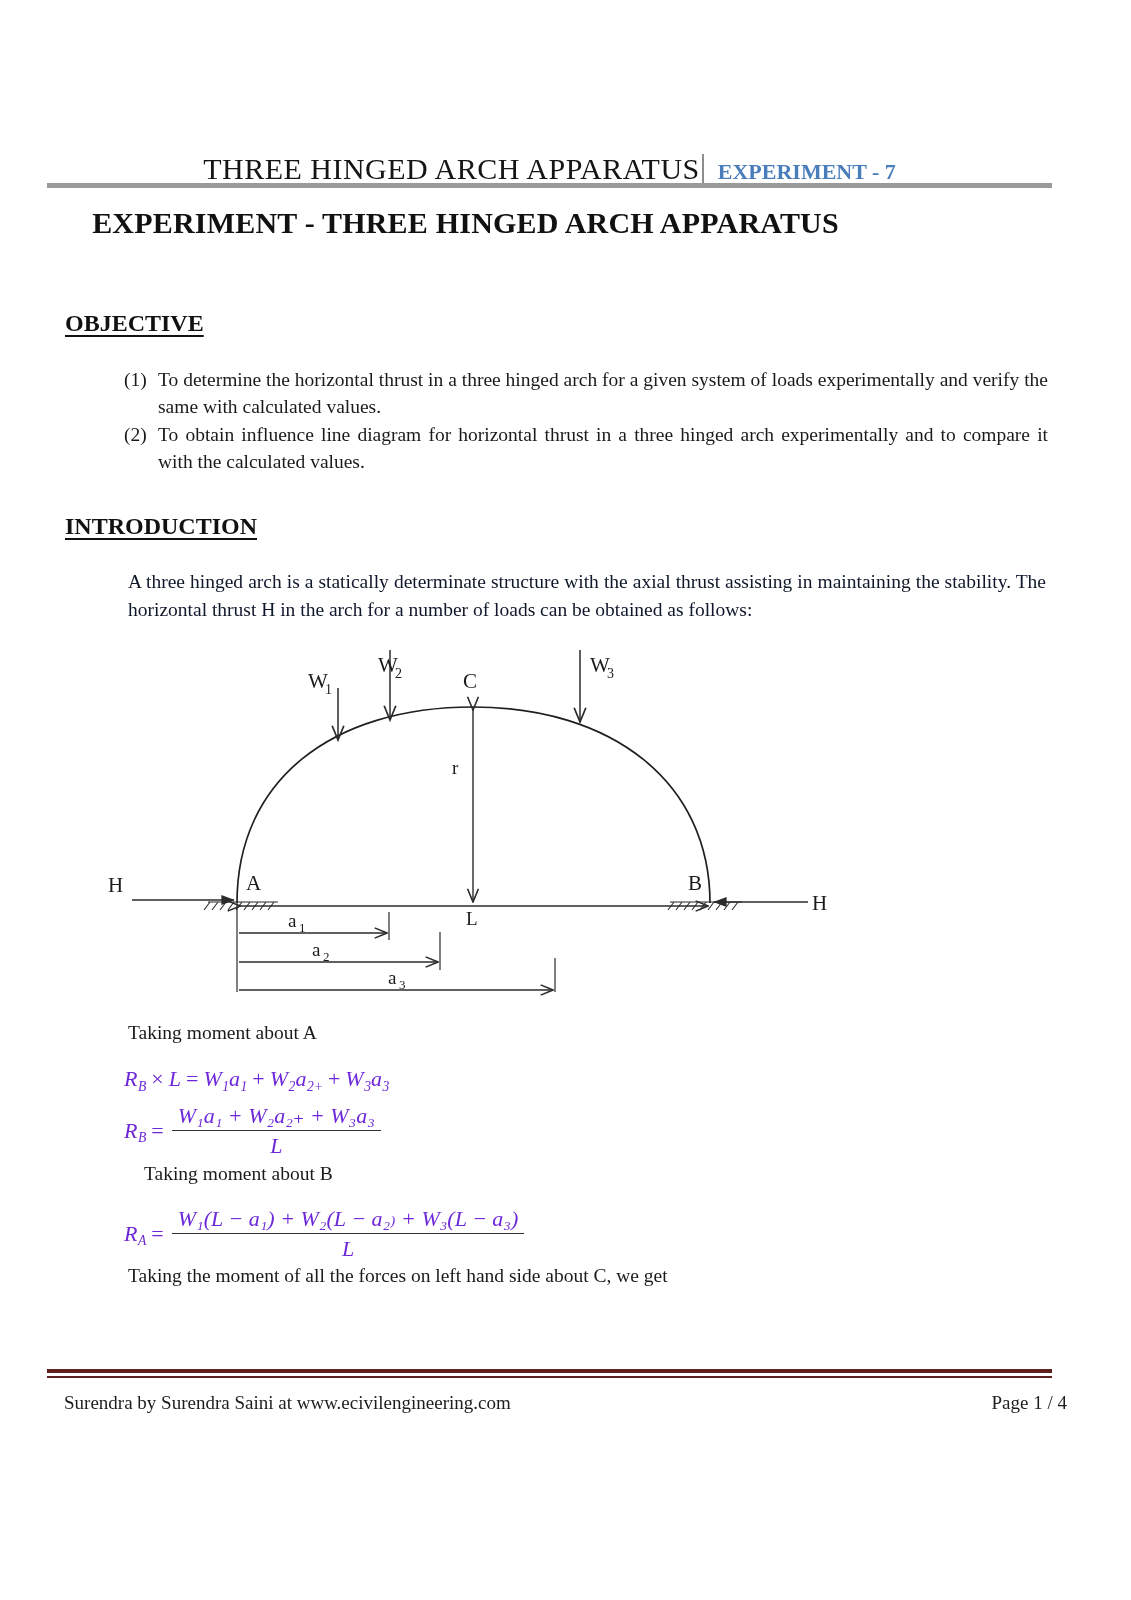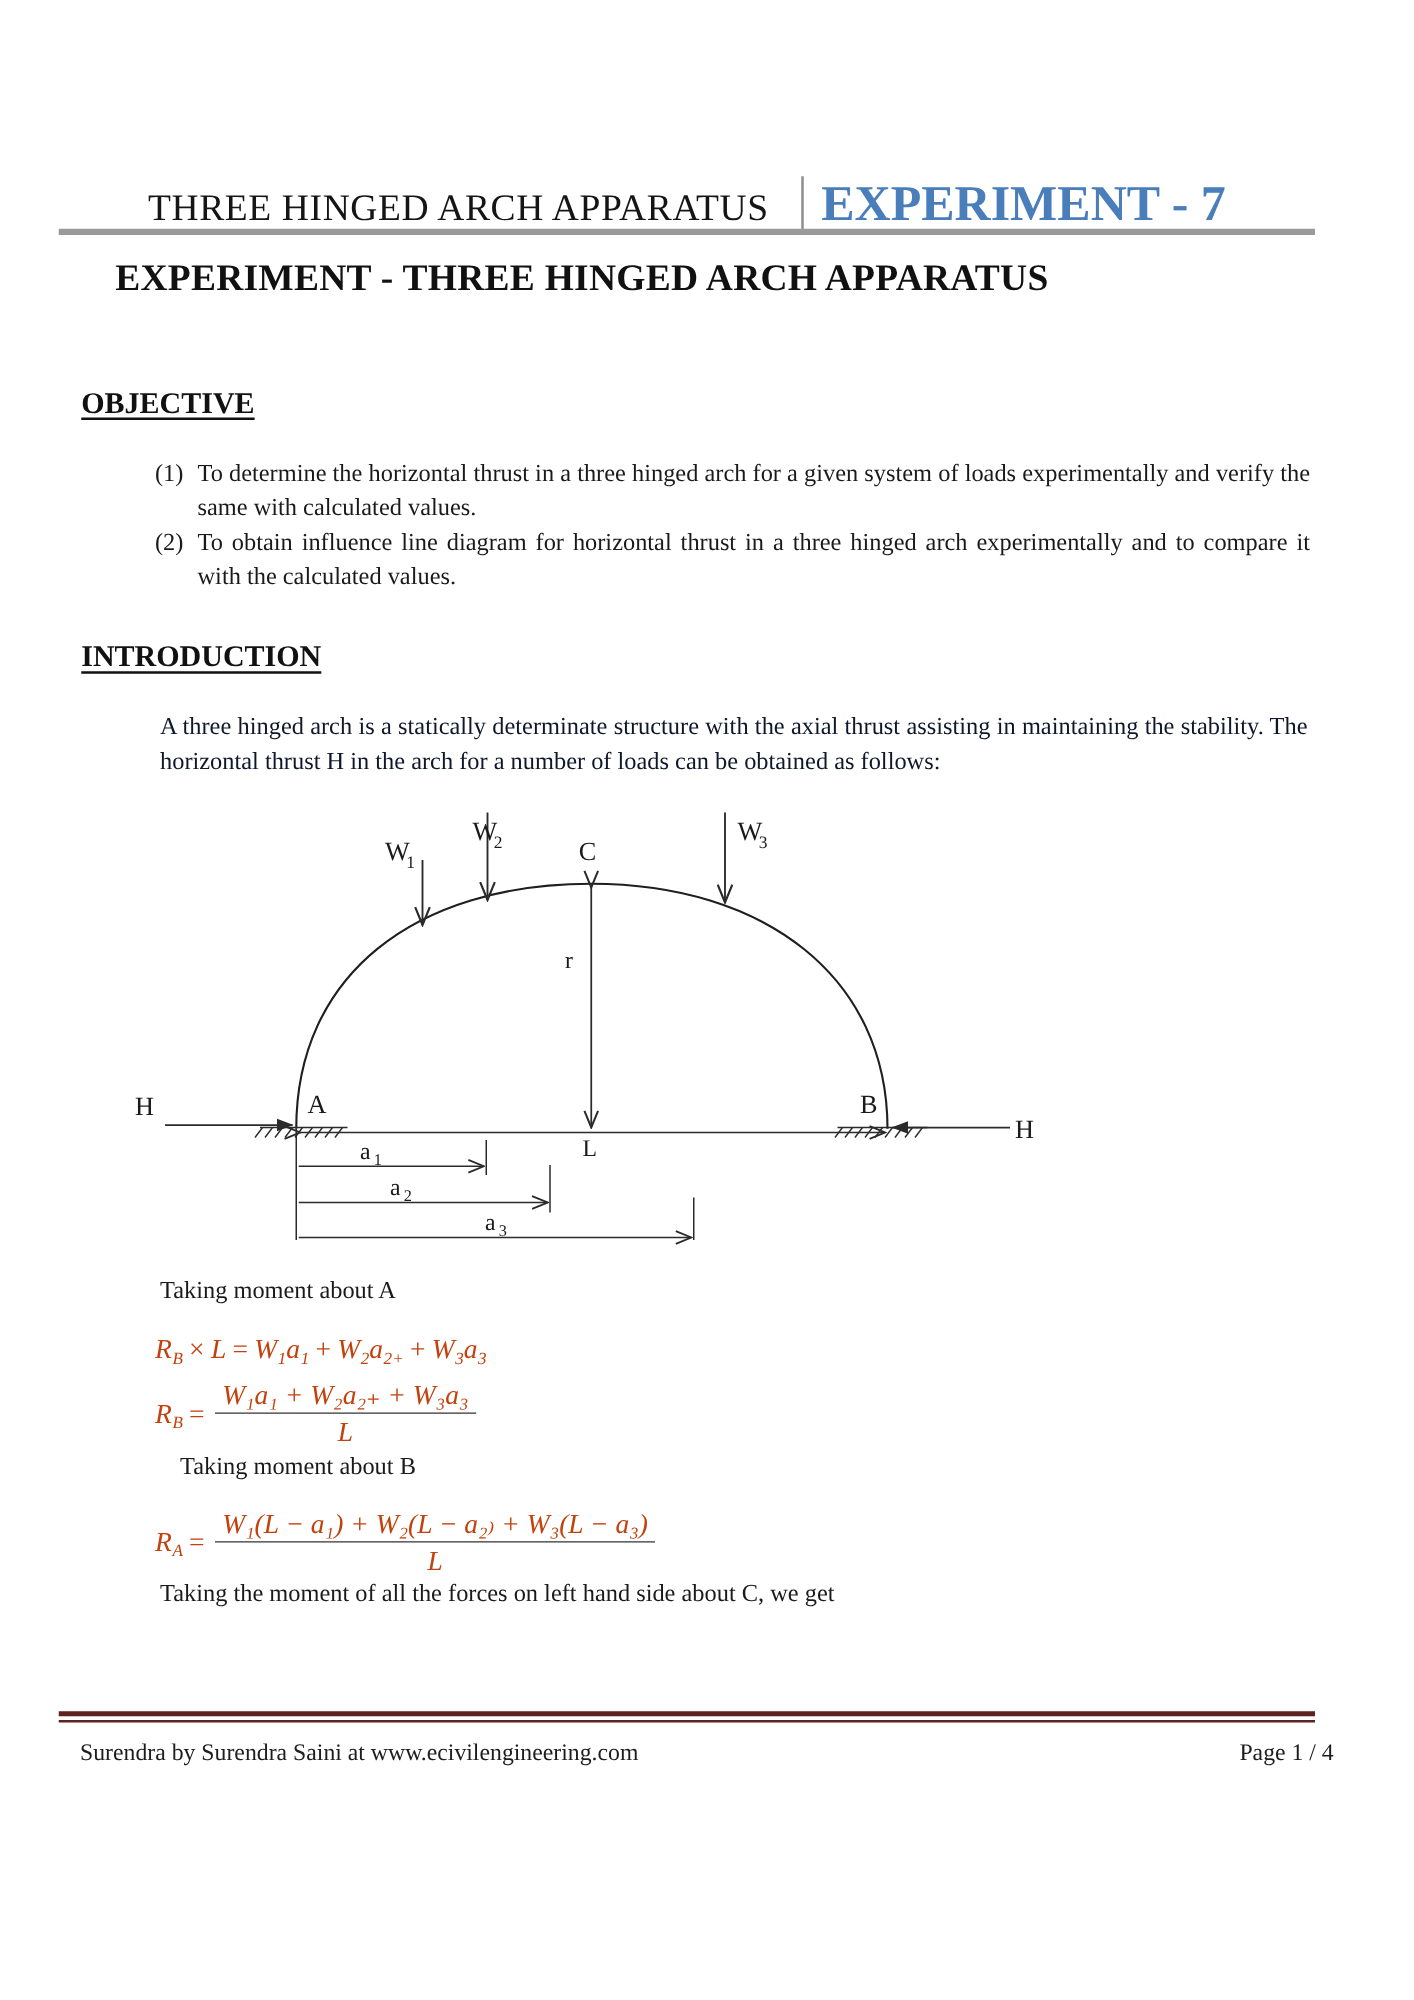--- a/index.html
+++ b/index.html
@@ -39,32 +39,32 @@
     display: flex;
     align-items: baseline;
     justify-content: center;
     width: 100%;
   }
   .header-left {
     font-family: "Liberation Serif", "DejaVu Serif", serif;
     font-size: 30px;
     letter-spacing: 0.5px;
     color: #151515;
-    padding-right: 26px;
+    padding-right: 2px;
     white-space: nowrap;
   }
   .header-divider {
     width: 2px;
     align-self: stretch;
     background: #8e8e8e;
     margin: 2px 0 -2px 0;
   }
   .header-right {
     font-family: "Liberation Serif", "DejaVu Serif", serif;
-    font-size: 40px;
+    font-size: 22px;
     font-weight: bold;
     color: #4a7ebb;
     padding-left: 14px;
     white-space: nowrap;
   }
   .header-rule {
     position: absolute;
     left: 47px;
     top: 183px;
     width: 1005px;
@@ -157,21 +157,21 @@
   }
   #txt-moment-a { left: 128px; top: 1022px; }
   #txt-moment-b { left: 144px; top: 1163px; }
   #txt-moment-c { left: 128px; top: 1265px; }
 
   
   .math {
     position: absolute;
     font-family: "Liberation Serif", "DejaVu Serif", serif;
     font-style: italic;
-    color: #c2410c;
+    color: #6d28d9;
     white-space: nowrap;
     display: flex;
     align-items: center;
   }
   .math .op { font-style: normal; padding: 0 5px; }
   .math sub {
     font-size: 0.62em;
     font-style: italic;
     vertical-align: baseline;
     position: relative;

